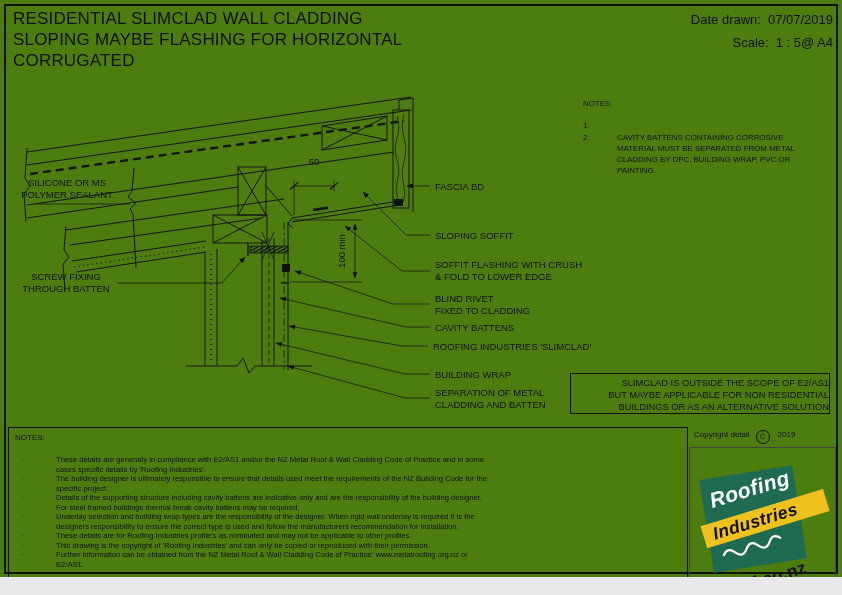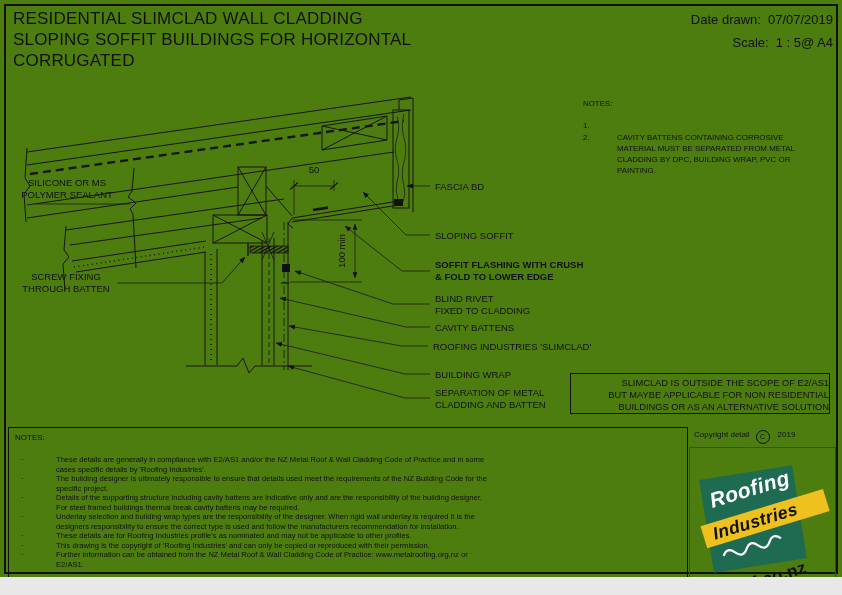--- a/index.html
+++ b/index.html
@@ -145,21 +145,21 @@
         <path d="M430,327 H406 L280,298" marker-end="url(#arr)"></path>
         <path d="M428,346 H402 L289,326" marker-end="url(#arr)"></path>
         <path d="M430,374 H405 L276,343" marker-end="url(#arr)"></path>
         <path d="M430,398 H405 L288,366" marker-end="url(#arr)"></path>
       </g>
     </g>
   </svg>
 
   <div class="abs title">
     <div>RESIDENTIAL SLIMCLAD WALL CLADDING</div>
-    <div>SLOPING SOFFIT BUILDINGS FOR HORIZONTAL CORRUGATED</div>
+    <div>SLOPING MAYBE FLASHING FOR HORIZONTAL CORRUGATED</div>
   </div>
   <div class="abs meta">
     <div><span class="lbl">Date drawn:</span><span>07/07/2019</span></div>
     <div><span class="lbl">Scale:</span><span>1 : 5@ A4</span></div>
   </div>
 
   <div class="abs side-notes">
     <div class="hd">NOTES:</div>
     <div class="sn-item">
       <span class="num">1.</span>
@@ -169,30 +169,30 @@
       <span class="txt">CAVITY BATTENS CONTAINING CORROSIVE MATERIAL MUST BE SEPARATED FROM METAL CLADDING BY DPC, BUILDING WRAP, PVC OR PAINTING.</span>
     </div>
   </div>
 
   <div class="abs dlabel l" style="left:16px;top:177px;width:102px;">SILICONE OR MS
 POLYMER SEALANT</div>
   <div class="abs dlabel l" style="left:16px;top:271px;width:100px;">SCREW FIXING
 THROUGH BATTEN</div>
   <div class="abs dlabel" style="left:435px;top:181px;">FASCIA BD</div>
   <div class="abs dlabel" style="left:435px;top:230px;">SLOPING SOFFIT</div>
-  <div class="abs dlabel" style="left:435px;top:259px;font-weight:bold;">SOFFIT FLASHING WITH CRUSH
+  <div class="abs dlabel" style="left:435px;top:259px;">SOFFIT FLASHING WITH CRUSH
 &amp; FOLD TO LOWER EDGE</div>
   <div class="abs dlabel" style="left:435px;top:293px;">BLIND RIVET
 FIXED TO CLADDING</div>
   <div class="abs dlabel" style="left:435px;top:322px;">CAVITY BATTENS</div>
   <div class="abs dlabel" style="left:433px;top:341px;">ROOFING INDUSTRIES 'SLIMCLAD'</div>
   <div class="abs dlabel" style="left:435px;top:369px;">BUILDING WRAP</div>
   <div class="abs dlabel" style="left:435px;top:387px;">SEPARATION OF METAL
 CLADDING AND BATTEN</div>
-  <div class="abs dlabel l" style="left:296px;top:164px;width:36px;">50</div>
+  <div class="abs dlabel l" style="left:296px;top:156px;width:36px;">50</div>
   <div class="abs dlabel dim-v" style="left:312px;top:245px;width:60px;height:12px;">100 min</div>
 
   <div class="abs scope">
     <div>SLIMCLAD IS OUTSIDE THE SCOPE OF E2/AS1</div>
     <div>BUT MAYBE APPLICABLE FOR NON RESIDENTIAL</div>
     <div>BUILDINGS OR AS AN ALTERNATIVE SOLUTION</div>
   </div>
 
   <div class="abs bnotes">
     <div class="hd">NOTES:</div>

